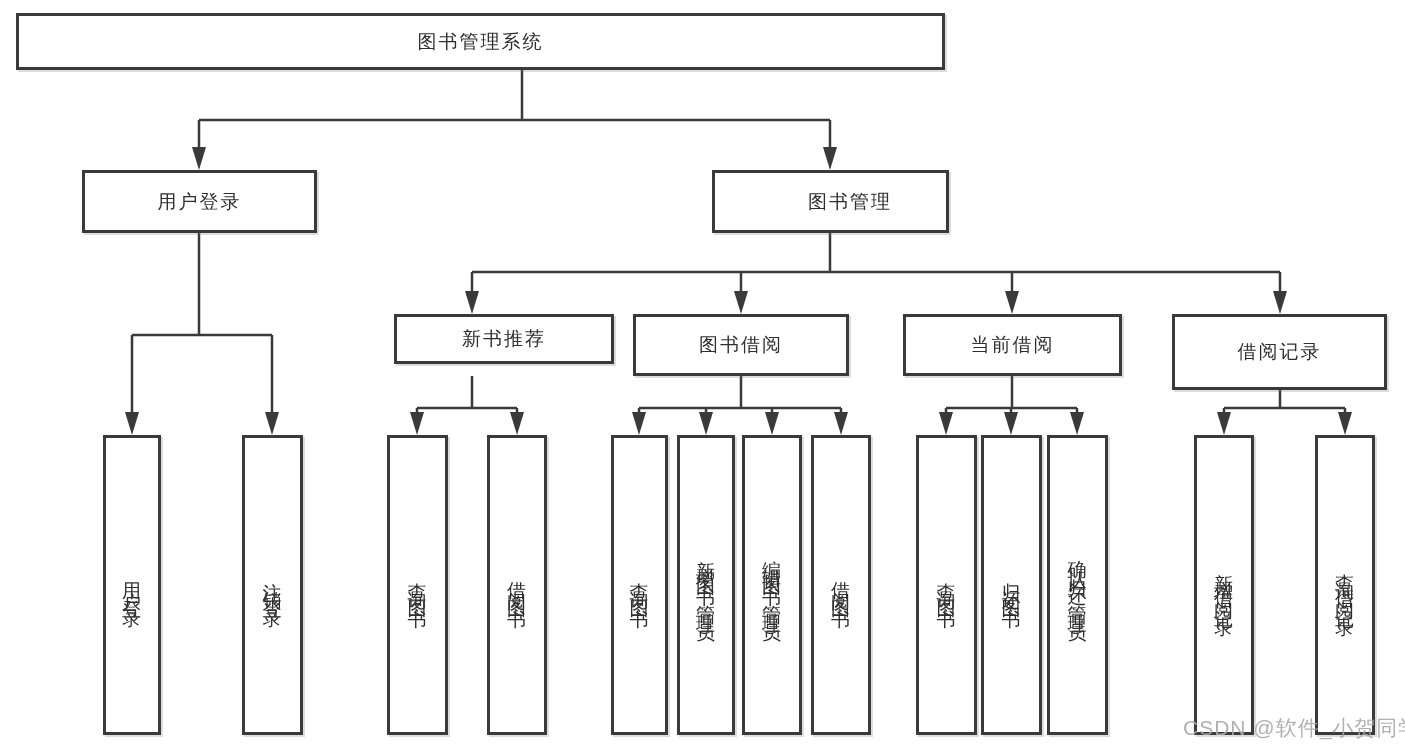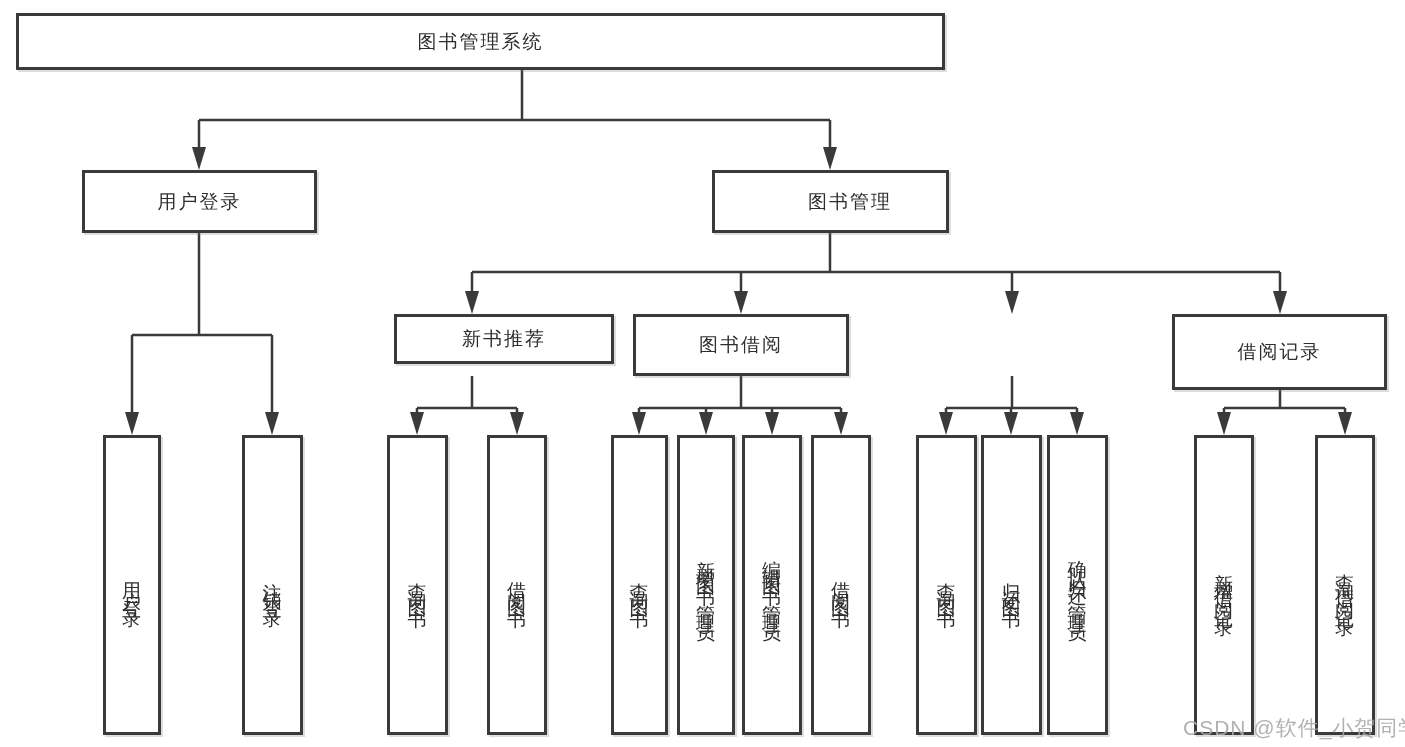--- a/index.html
+++ b/index.html
@@ -135,20 +135,23 @@
   <div class="node" id="n-l2-1">
     <span>图书管理</span>
   </div>
 
   <div class="node" id="n-l3-0">
     <span>新书推荐</span>
   </div>
   <div class="node" id="n-l3-1">
     <span>图书借阅</span>
   </div>
+  <div class="node" id="n-l3-2">
+    <span>当前借阅</span>
+  </div>
   <div class="node" id="n-l3-3">
     <span>借阅记录</span>
   </div>
 
   <div class="node vertical leaf" id="n-lf-0">
     <span class="vtext">用户登录</span>
   </div>
   <div class="node vertical leaf" id="n-lf-1">
     <span class="vtext">注销登录</span>
   </div>

